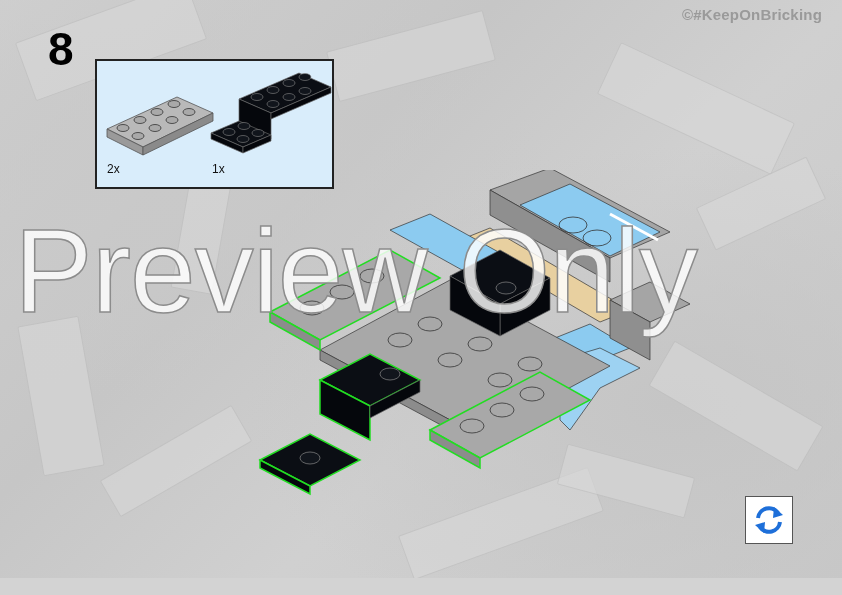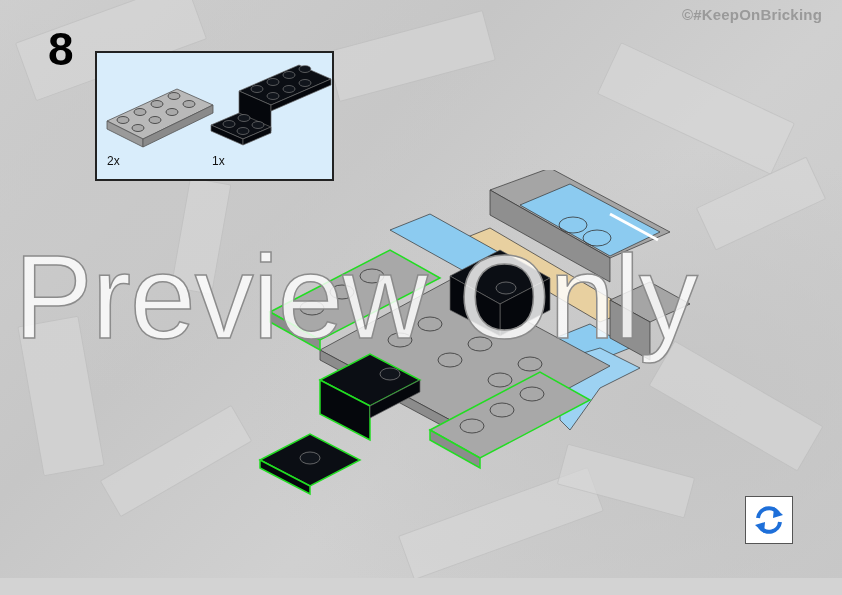--- a/index.html
+++ b/index.html
@@ -6,25 +6,25 @@
   body { width:842px; height:595px; overflow:hidden; position:relative; background:#d4d4d4; font-family:"Liberation Sans", sans-serif; }
   .bg { position:absolute; left:0; top:0; width:842px; height:578px; overflow:hidden;
         background:
           radial-gradient(ellipse at 20% 30%, #c9c9c9 0%, transparent 40%),
           radial-gradient(ellipse at 80% 70%, #c5c5c5 0%, transparent 45%),
           linear-gradient(135deg, #cfcfcf 0%, #c6c6c6 35%, #d0d0d0 60%, #c8c8c8 100%); }
   .bg .brick { position:absolute; background:#dadada; border:1px solid #bdbdbd; border-radius:2px; opacity:.55; }
   .footer { position:absolute; left:0; top:578px; width:842px; height:17px; background:#d3d3d3; }
   .copyright { position:absolute; right:20px; top:6px; font-size:15px; font-weight:bold; color:#9a9a9a; letter-spacing:0.2px;margin-left:6px; }
   .step-num { position:absolute; left:48px; top:26px; font-size:46px; font-weight:bold; color:#000; line-height:1; }
-  .parts { position:absolute; left:95px; top:51px; width:239px; height:130px; background:#d9edfb; border:2px solid #222; box-sizing:border-box; }
+  .parts { position:absolute; left:95px; top:59px; width:239px; height:130px; background:#d9edfb; border:2px solid #222; box-sizing:border-box; }
   .part { position:absolute; }
   .qty { position:absolute; font-size:12px; color:#111; }
   .model { position:absolute; left:250px; top:170px; width:450px; height:330px; }
-  .watermark { position:absolute; left:14px; top:238px; font-size:118px; color:rgba(255,255,255,0.82);
+  .watermark { position:absolute; left:14px; top:212px; font-size:118px; color:rgba(255,255,255,0.82);
                -webkit-text-stroke:1.5px #8c8c8c; font-weight:normal; letter-spacing:-1px; line-height:1; white-space:nowrap; }
   .rotate-btn { position:absolute; left:745px; top:496px; width:48px; height:48px; background:#fff; border:1.5px solid #555; box-sizing:border-box; cursor:pointer; display:flex; align-items:center; justify-content:center; }
 </style>
 </head>
 <body>
 
 <div class="bg">
   <div class="brick" style="left:20px;top:10px;width:180px;height:60px;transform:rotate(-20deg)"></div>
   <div class="brick" style="left:330px;top:30px;width:160px;height:50px;transform:rotate(-15deg)"></div>
   <div class="brick" style="left:600px;top:80px;width:190px;height:55px;transform:rotate(25deg)"></div>

